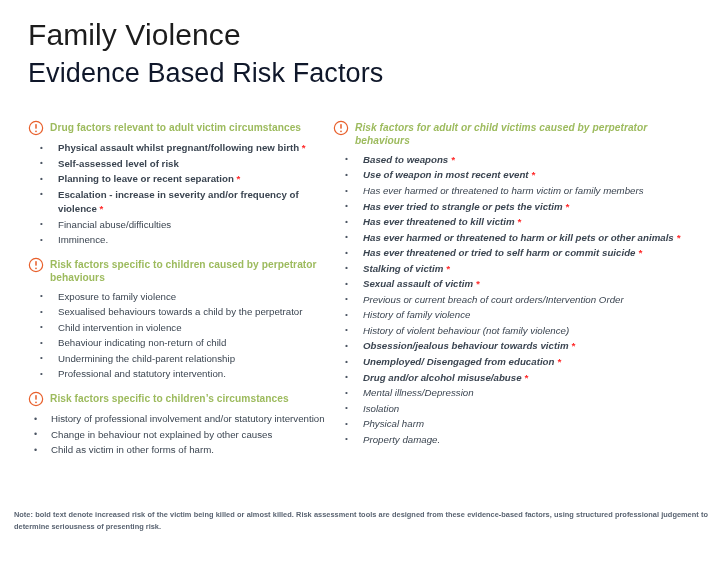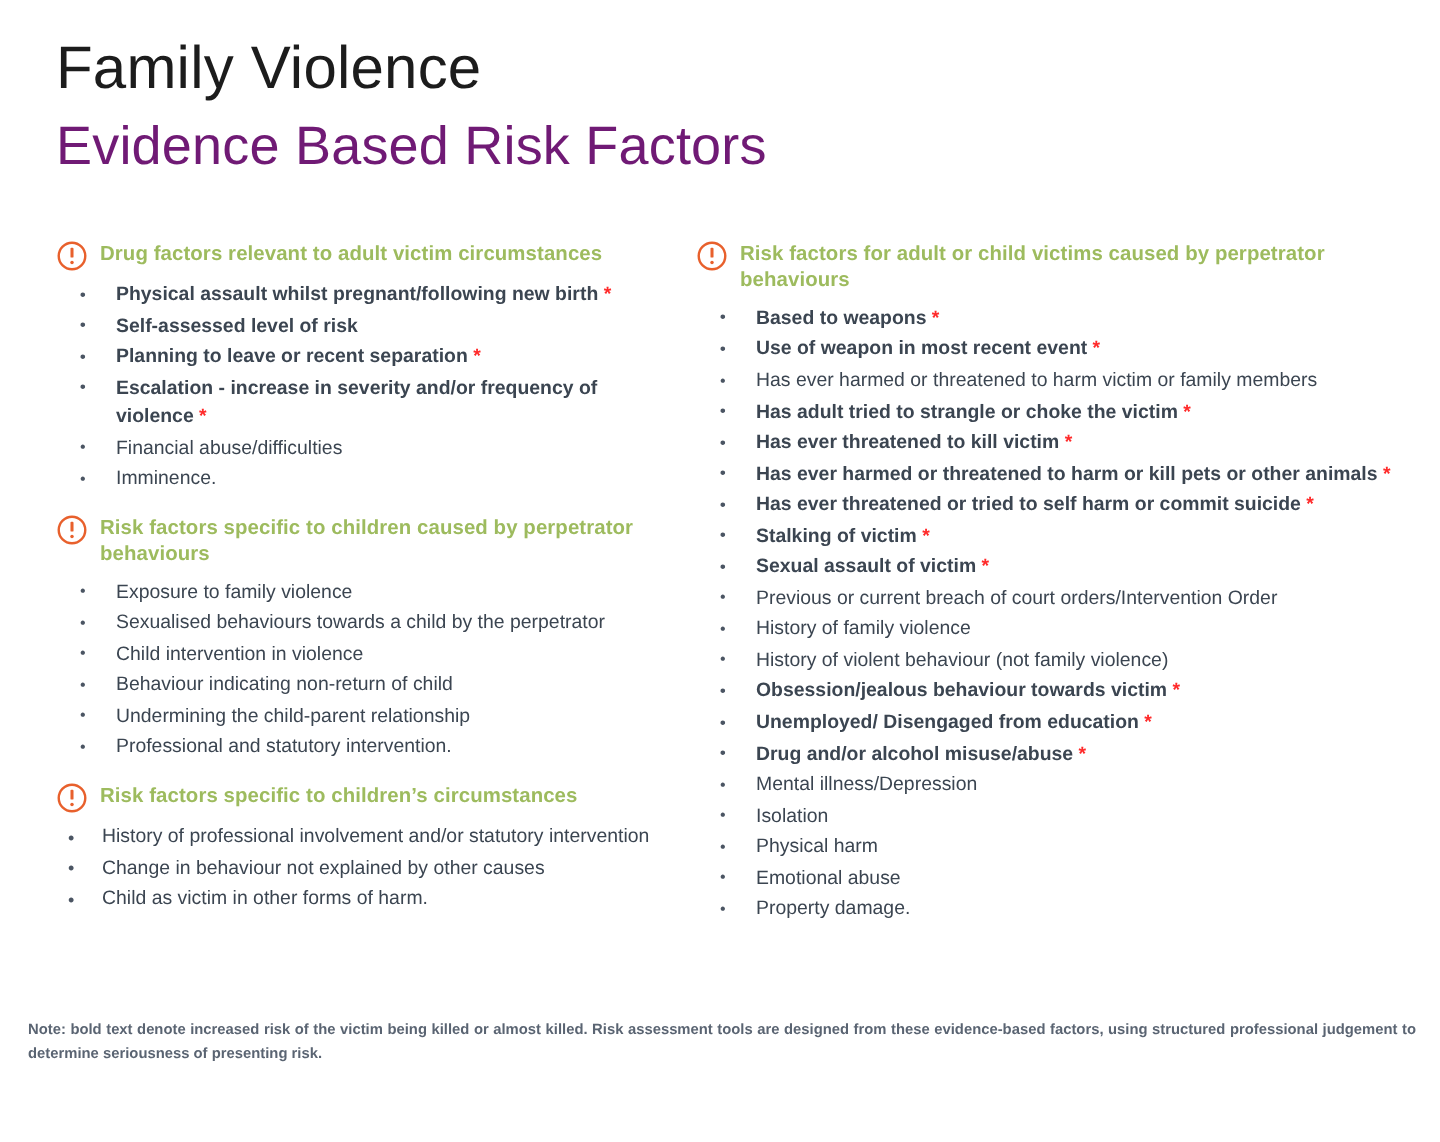--- a/index.html
+++ b/index.html
@@ -35,39 +35,40 @@
     font-size: 30px;
     font-weight: 400;
     color: #1c1c1c;
     line-height: 1.28;
     letter-spacing: 0.1px;
     white-space: nowrap;
   }
   .title-sub {
     font-size: 27px;
     font-weight: 400;
-    color: #701a75;
+    color: #0f172a;
     line-height: 1.3;
     letter-spacing: 0.1px;
     margin-top: 2px;
     white-space: nowrap;
   }
 
   
   .col {
     position: absolute;
     top: 120px;
   }
   .col-left {
     left: 28px;
     width: 305px;
   }
   .col-right {
-    left: 348px;
+    left: 333px;
     width: 360px;
+    font-style: italic;
   }
 
   
   .section {
     position: relative;
     margin-bottom: 9px;
   }
   .section-head {
     display: flex;
     align-items: flex-start;
@@ -217,36 +218,35 @@
               <rect x="9.05" y="4.9" width="1.9" height="6.1" rx="0.6" fill="#e8602c"></rect>
               <circle cx="10" cy="14.1" r="1.1" fill="#e8602c"></circle>
             </svg>
           </span>
           <div class="section-title">Risk factors for adult or child victims caused by perpetrator behaviours</div>
         </div>
         <ul class="items">
           <li class="bold"><span>Based to weapons</span><span class="ast"> *</span></li>
           <li class="bold"><span>Use of weapon in most recent event</span><span class="ast"> *</span></li>
           <li><span>Has ever harmed or threatened to harm victim or family members</span></li>
-          <li class="bold"><span>Has adult tried to strangle or choke the victim</span><span class="ast"> *</span></li>
+          <li class="bold"><span>Has ever tried to strangle or pets the victim</span><span class="ast"> *</span></li>
           <li class="bold"><span>Has ever threatened to kill victim</span><span class="ast"> *</span></li>
           <li class="bold"><span>Has ever harmed or threatened to harm or kill pets or other animals</span><span class="ast"> *</span></li>
           <li class="bold"><span>Has ever threatened or tried to self harm or commit suicide</span><span class="ast"> *</span></li>
           <li class="bold"><span>Stalking of victim</span><span class="ast"> *</span></li>
           <li class="bold"><span>Sexual assault of victim</span><span class="ast"> *</span></li>
           <li><span>Previous or current breach of court orders/Intervention Order</span></li>
           <li><span>History of family violence</span></li>
           <li><span>History of violent behaviour (not family violence)</span></li>
           <li class="bold"><span>Obsession/jealous behaviour towards victim</span><span class="ast"> *</span></li>
           <li class="bold"><span>Unemployed/ Disengaged from education</span><span class="ast"> *</span></li>
           <li class="bold"><span>Drug and/or alcohol misuse/abuse</span><span class="ast"> *</span></li>
           <li><span>Mental illness/Depression</span></li>
           <li><span>Isolation</span></li>
           <li><span>Physical harm</span></li>
-          <li><span>Emotional abuse</span></li>
           <li><span>Property damage.</span></li>
         </ul>
       </div>
     </div>
 
   <div class="note">
     <span class="note-body">Note: bold text denote increased risk of the victim being killed or almost killed. Risk assessment tools are designed from these evidence-based factors, using structured professional judgement to determine  seriousness of presenting risk.</span>
   </div>
 
 </div>

